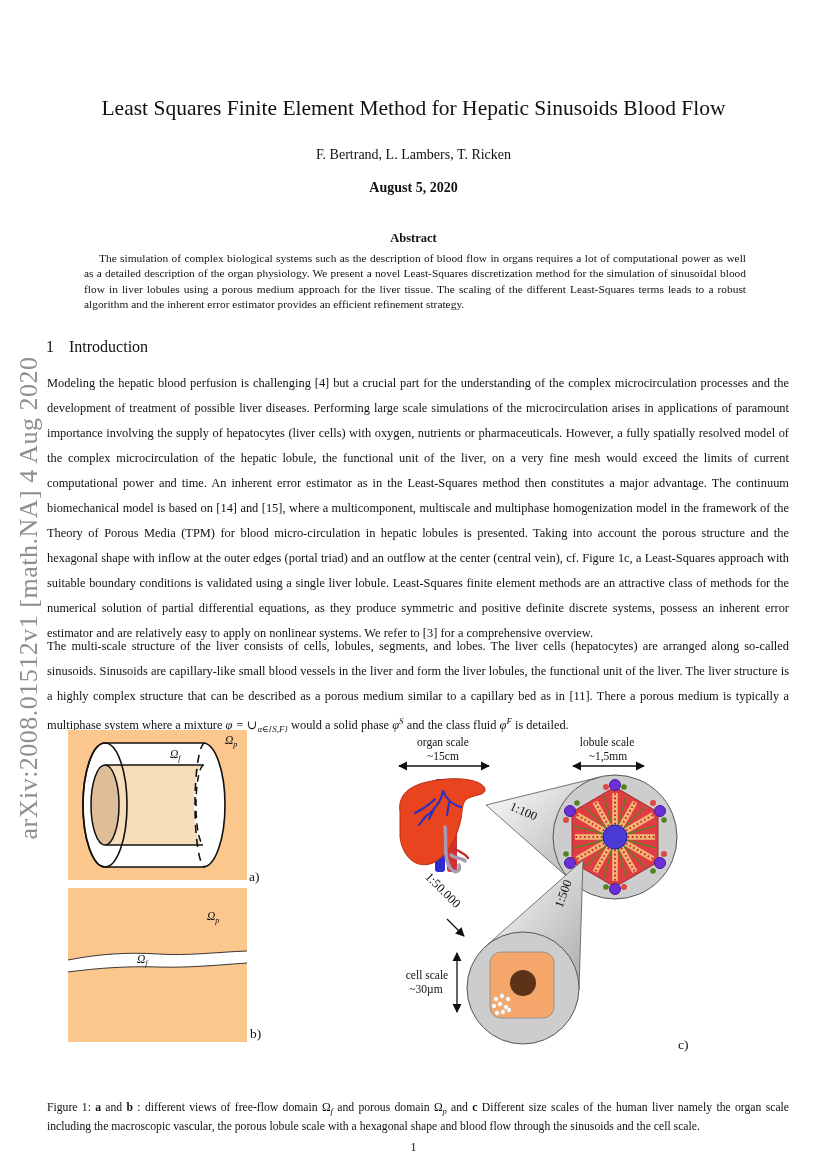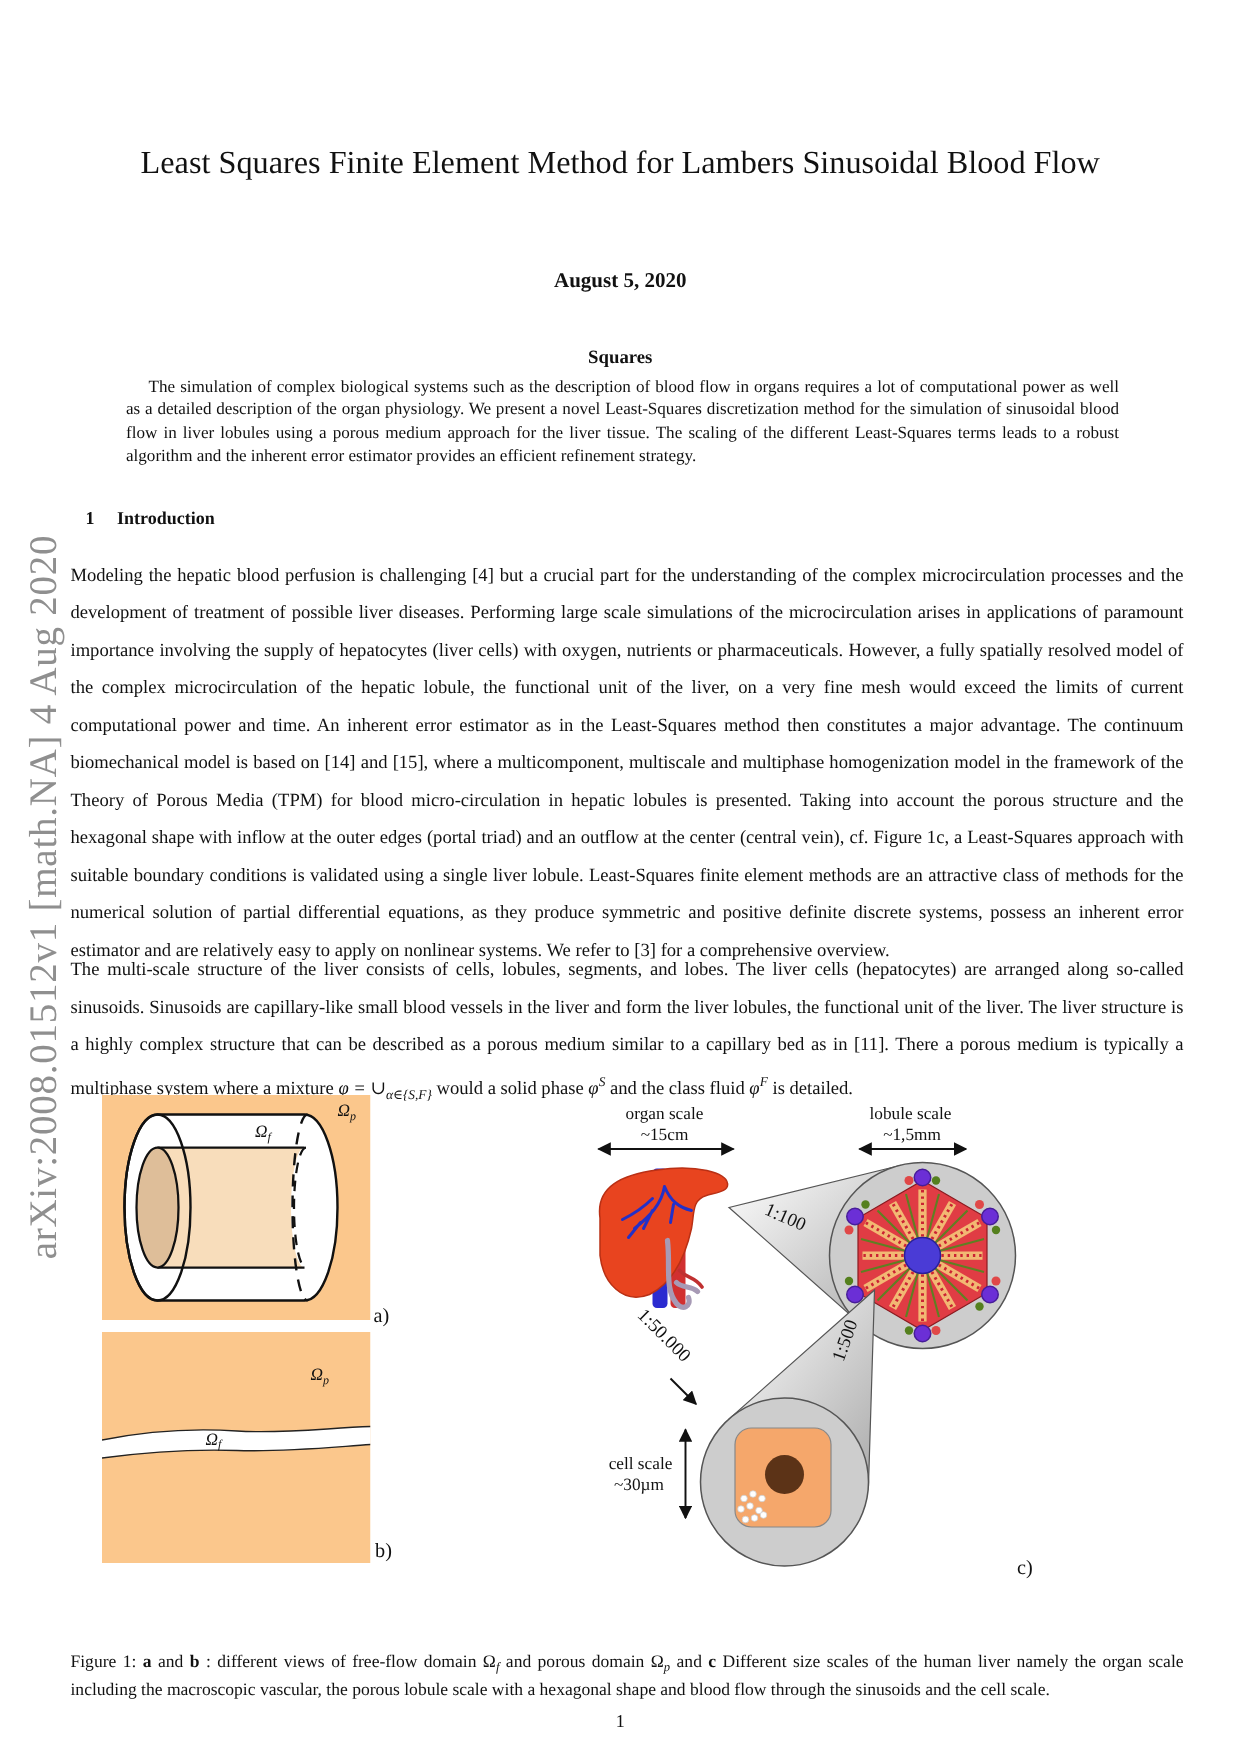--- a/index.html
+++ b/index.html
@@ -7,44 +7,45 @@
         font-family:"Liberation Serif","DejaVu Serif",serif;color:#111;}
   .banner{position:absolute;left:29px;top:598px;width:0;height:0;}
   .banner span{position:absolute;left:0;top:0;transform:translate(-50%,-50%) rotate(-90deg);
         white-space:nowrap;font-size:26px;color:#8f8f8f;letter-spacing:0.5px;}
   .title{position:absolute;top:96px;left:0;right:0;text-align:center;font-size:21.5px;}
   .authors{position:absolute;top:147px;left:0;right:0;text-align:center;font-size:14px;}
   .date{position:absolute;top:180px;left:0;right:0;text-align:center;font-size:14px;font-weight:bold;}
   .abs-head{position:absolute;top:231px;left:0;right:0;text-align:center;font-size:12.5px;font-weight:bold;}
   .abs-body{position:absolute;top:251px;left:84px;width:662px;font-size:11.4px;line-height:15.3px;
         text-align:justify;text-indent:15px;}
-  .sec-head{position:absolute;left:57px;font-size:12px;font-weight:bold;}
+  .sec-head{position:absolute;left:46px;font-size:16px;font-weight:normal;}
   .sec-head .num{margin-right:15px;}
   .body-par{position:absolute;left:47px;width:742px;font-size:12.4px;line-height:25px;text-align:justify;}
   .math{font-style:italic;}
   sub,sup{font-size:0.72em;font-style:italic;}
   .caption{position:absolute;top:1066px;left:47px;width:742px;font-size:11.7px;line-height:15px;text-align:justify;margin-top:34px;}
   .pagenum{position:absolute;top:1140px;left:0;right:0;text-align:center;font-size:12px;}
   .panel{position:absolute;}
   .panel-label{position:absolute;font-size:13.5px;}
   svg text{font-family:"Liberation Serif","DejaVu Serif",serif;fill:#111;}
 </style>
 </head>
 <body>
 
 <div class="page">
 
   <div class="banner">
     <span>arXiv:2008.01512v1 [math.NA] 4 Aug 2020</span>
   </div>
 
-  <div class="title">Least Squares Finite Element Method for Lambers Sinusoidal Blood Flow</div>
+  <div class="title">Least Squares Finite Element Method for Hepatic Sinusoids Blood Flow</div>
+  <div class="authors">F. Bertrand, L. Lambers, T. Ricken</div>
   <div class="date">August 5, 2020</div>
 
-  <div class="abs-head">Squares</div>
+  <div class="abs-head">Abstract</div>
   <div class="abs-body">The simulation of complex biological systems such as the description of blood flow in organs requires a lot of computational power as well as a detailed description of the organ physiology. We present a novel Least-Squares discretization method for the simulation of sinusoidal blood flow in liver lobules using a porous medium approach for the liver tissue. The scaling of the different Least-Squares terms leads to a robust algorithm and the inherent error estimator provides an efficient refinement strategy.</div>
 
   <div class="sec-head" style="top:338px;"><span class="num">1</span><span>Introduction</span></div>
   <div class="body-par" style="top:371px;">Modeling the hepatic blood perfusion is challenging [4] but a crucial part for the understanding of the complex microcirculation processes and the development of treatment of possible liver diseases. Performing large scale simulations of the microcirculation arises in applications of paramount importance involving the supply of hepatocytes (liver cells) with oxygen, nutrients or pharmaceuticals. However, a fully spatially resolved model of the complex microcirculation of the hepatic lobule, the functional unit of the liver, on a very fine mesh would exceed the limits of current computational power and time. An inherent error estimator as in the Least-Squares method then constitutes a major advantage. The continuum biomechanical model is based on [14] and [15], where a multicomponent, multiscale and multiphase homogenization model in the framework of the Theory of Porous Media (TPM) for blood micro-circulation in hepatic lobules is presented. Taking into account the porous structure and the hexagonal shape with inflow at the outer edges (portal triad) and an outflow at the center (central vein), cf. Figure 1c, a Least-Squares approach with suitable boundary conditions is validated using a single liver lobule. Least-Squares finite element methods are an attractive class of methods for the numerical solution of partial differential equations, as they produce symmetric and positive definite discrete systems, possess an inherent error estimator and are relatively easy to apply on nonlinear systems. We refer to [3] for a comprehensive overview.</div>
 
   <div class="body-par" style="top:634px;">
     <span>The multi-scale structure of the liver consists of cells, lobules, segments, and lobes. The liver cells (hepatocytes) are arranged along so-called sinusoids. Sinusoids are capillary-like small blood vessels in the liver and form the liver lobules, the functional unit of the liver. The liver structure is a highly complex structure that can be described as a porous medium similar to a capillary bed as in [11]. There a porous medium is typically a multiphase system where a mixture</span>
     <span class="math"><span>φ = ∪</span><sub>α∈{S,F}</sub></span>
     <span>would a solid phase</span>
     <span class="math"><span>φ</span><sup>S</sup></span>

